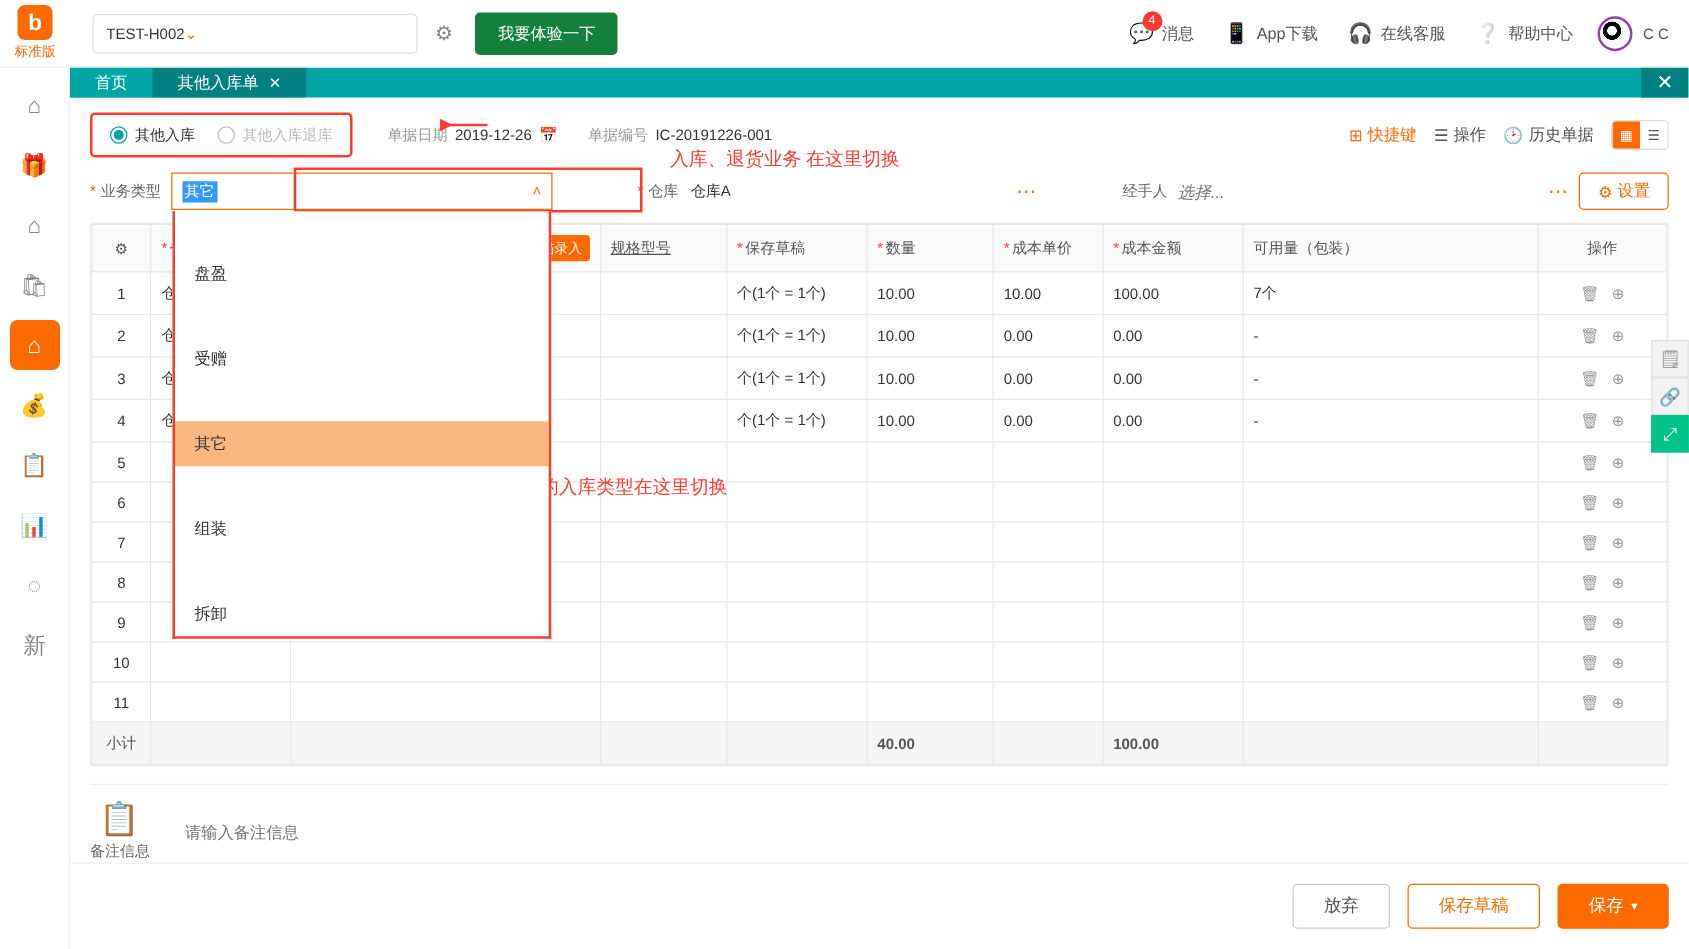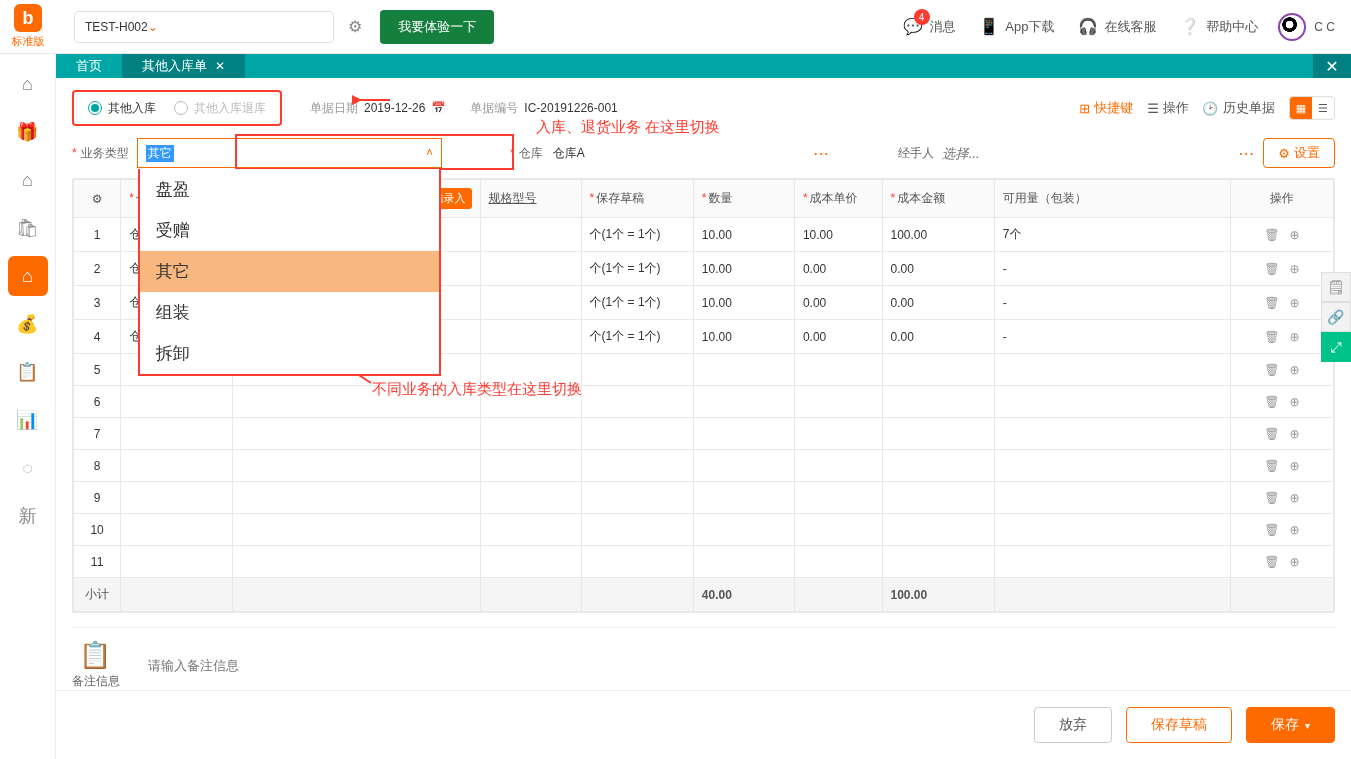--- a/index.html
+++ b/index.html
@@ -67,21 +67,21 @@
 .combo { flex: 1; height: 30px; border: 1px solid #ff6a00; background: #fff; display: flex; align-items: center; padding: 0 8px; justify-content: space-between; position: relative;}
 .combo .sel-text { background: #3399ff; color: #fff; padding: 0 2px; }
 .combo .carrow { color: #ff6a00; font-size: 12px; }
 .plain-val { color: #333; margin-left: 2px; }
 .more-dots { color: #ff6a00; margin-left: 16px; cursor: pointer; font-size: 16px; letter-spacing: 1px; }
 .handler-input { flex: 1; border: none; outline: none; color: #b91c1c; font-style: italic; font-family: inherit; background: transparent;}
 .setting-btn { border: 1px solid #ff6a00; color: #ff6a00; background: #fff; height: 30px; padding: 0 14px; border-radius: 4px; cursor: pointer; display: flex; align-items: center; gap: 4px; font-size: 13px;}
 
 
 .dropdown { position: absolute; top: 30px; left: 0; right: 0; background: #fff; border: 2px solid #ff3b30; border-top: none; z-index: 100;}
-.dropdown .dd-item { padding: 9px 16px; cursor: pointer; font-size: 17px;}
+.dropdown .dd-item { padding: 9px 16px; cursor: pointer; font-size: 13px; margin-top: 32px;}
 .dropdown .dd-item.hl { background: #f7b77e; }
 .dropdown-outer { position: absolute; border: 2px solid #ff3b30; left: 179px; top: -4px; width: 279px; height: 36px; z-index: 99; pointer-events: none; }
 
 
 .arrow-svg { position: absolute; pointer-events: none; z-index: 50; }
 
 
 .table-wrap { margin: 0 16px; border: 1px solid #e8e8e8; border-radius: 2px; flex: 0 0 auto; overflow: hidden;}
 .grid-table { width: 100%; border-collapse: collapse; table-layout: fixed;}
 .grid-table th, .grid-table td { border: 1px solid #e8e8e8; padding: 8px 8px; text-align: left; font-size: 12px; height: 32px; background: #fff;}

